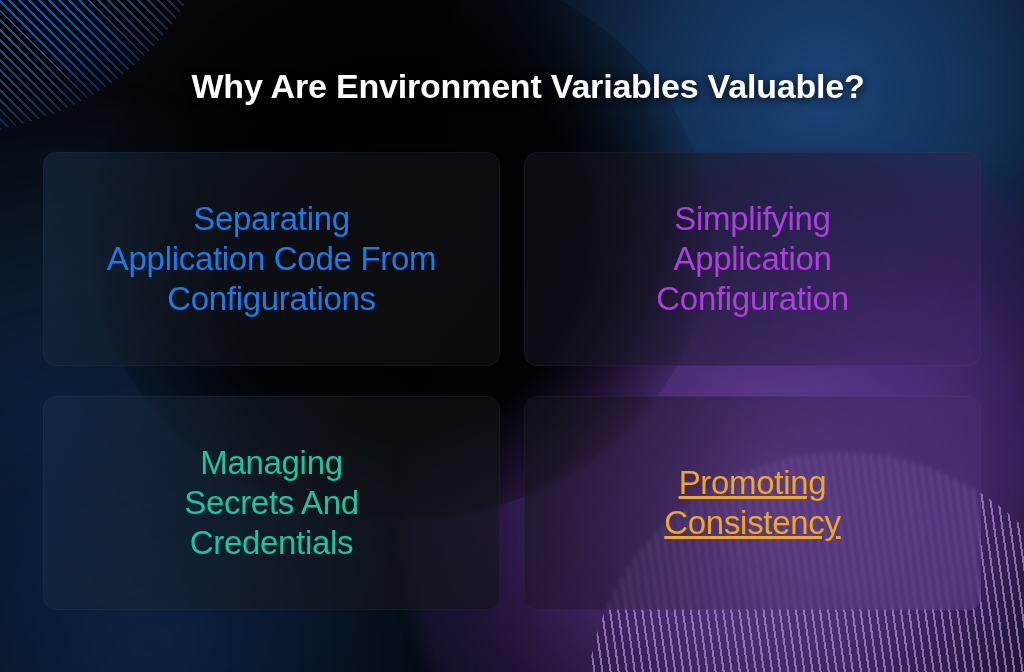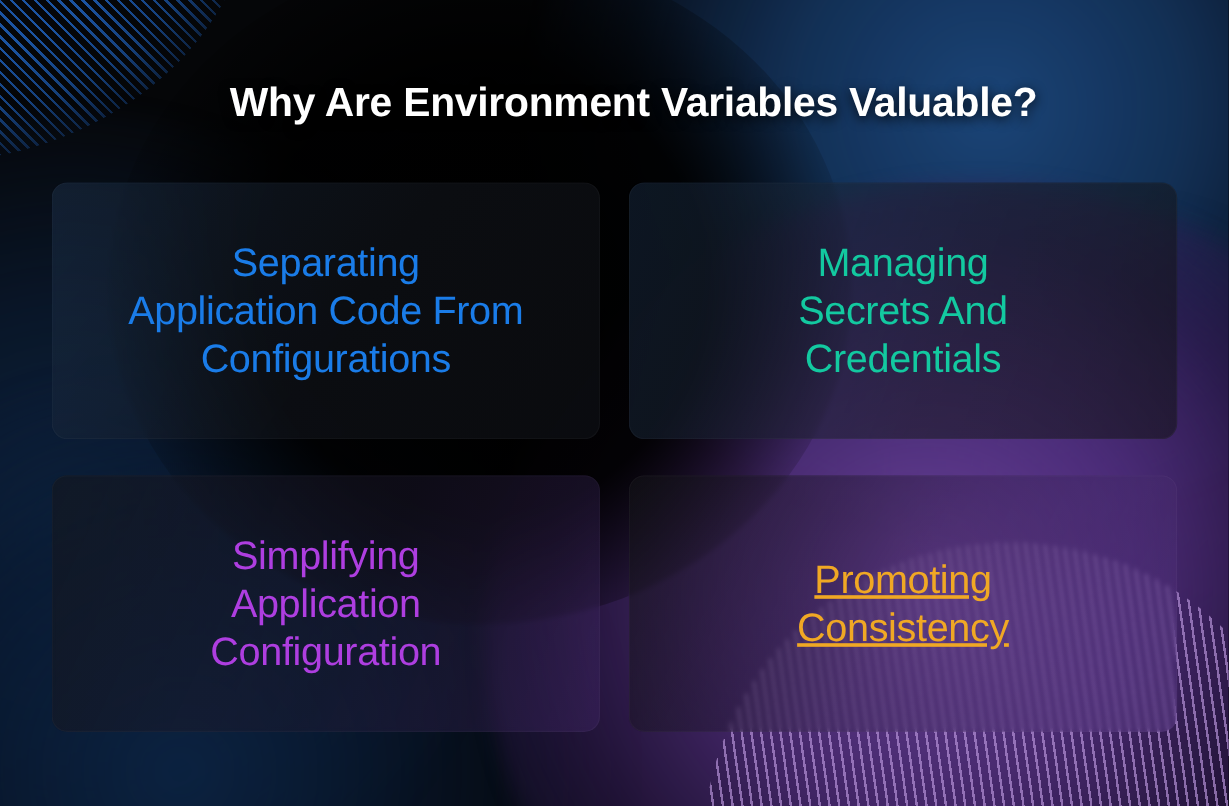--- a/index.html
+++ b/index.html
@@ -220,31 +220,31 @@
   <div class="title">Why Are Environment Variables Valuable?</div>
 
   <div class="grid">
 
     <div class="card k1">
       <div class="card-text c1">Separating
 Application Code From
 Configurations</div>
     </div>
 
+    <div class="card k2">
+      <div class="card-text c2">Simplifying
+Application
+Configuration</div>
+    </div>
+
     <div class="card k3">
       <div class="card-text c3">Managing
 Secrets And
 Credentials</div>
     </div>
 
-    <div class="card k2">
-      <div class="card-text c2">Simplifying
-Application
-Configuration</div>
-    </div>
-
     <div class="card k4">
       <div class="card-text c4">Promoting
 Consistency</div>
     </div>
 
   </div>
 </div>
 
 </body></html>

